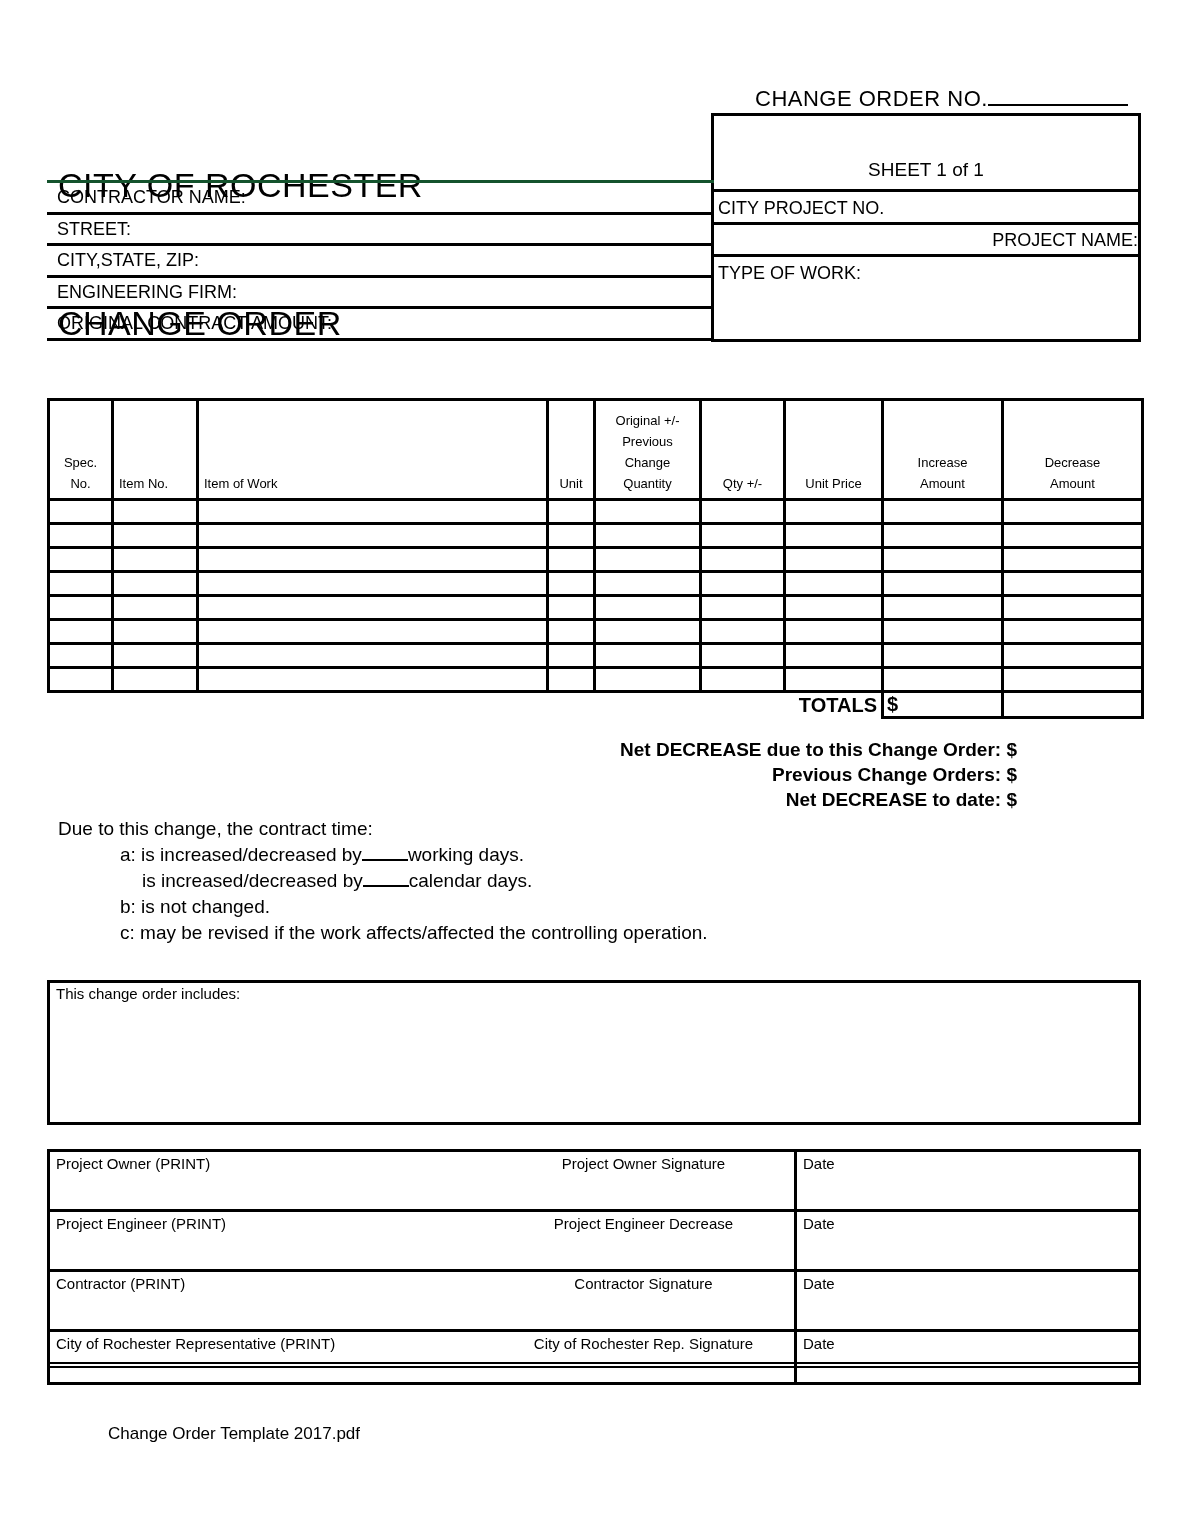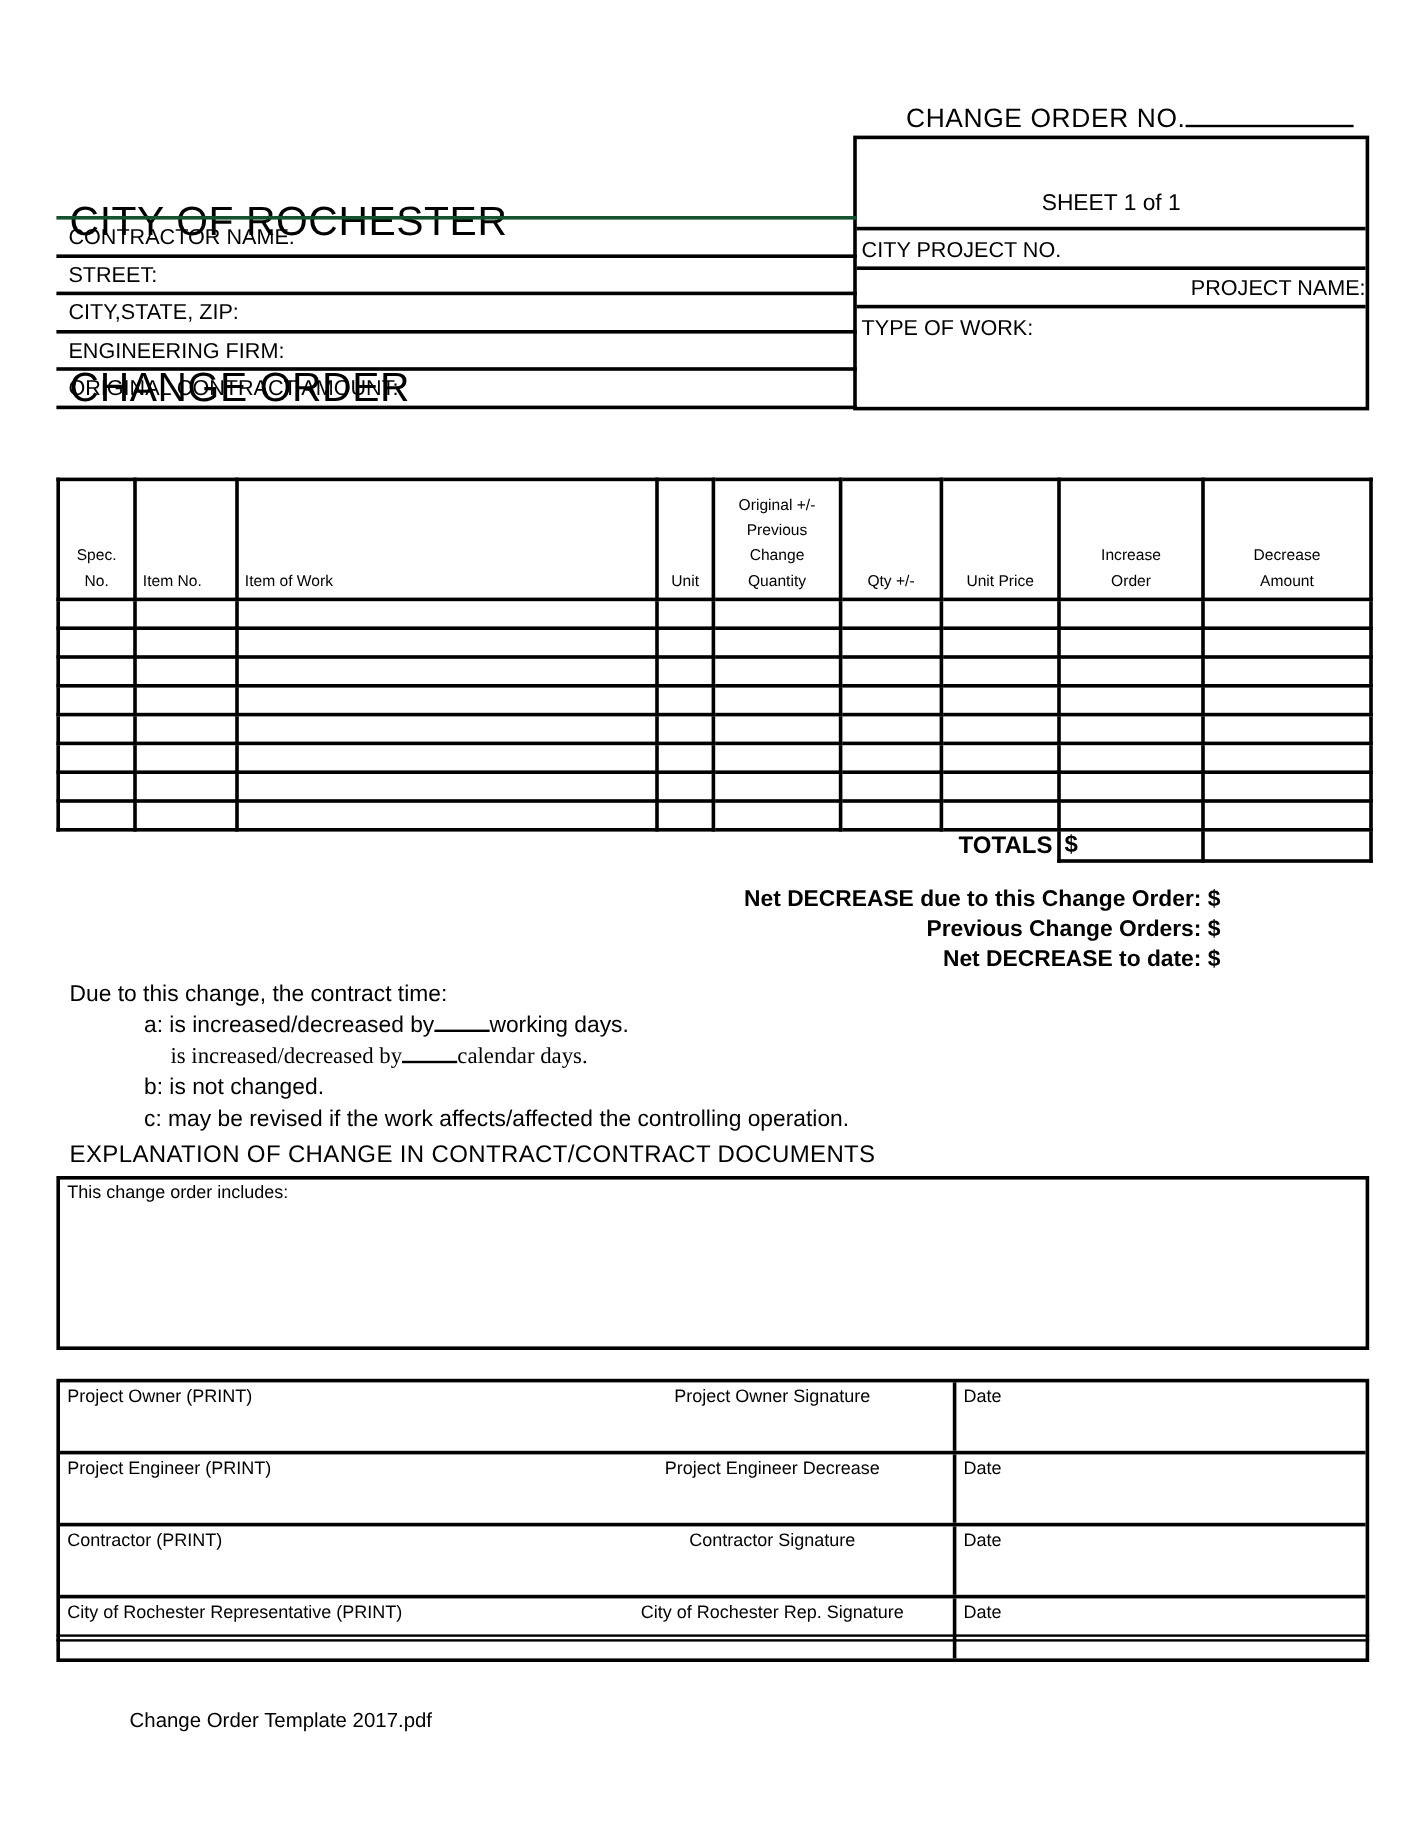--- a/index.html
+++ b/index.html
@@ -40,21 +40,21 @@
   #items tbody td{height:21px;}
   #items .totals-label{border:none;text-align:right;font-weight:bold;font-size:20px;padding-right:4px;height:22px;}
   #items .money{font-weight:bold;font-size:20px;text-align:left;padding-left:3px;}
 
   
   #summary{right:170px;top:737px;text-align:right;font-weight:bold;font-size:19px;line-height:25px;}
 
   
   #ctime{left:58px;top:816px;font-size:19px;line-height:26px;}
   #ctime .ind1{margin-left:62px;}
-  #ctime .ind2{margin-left:84px;font-family:Liberation Serif, serif;}
+  #ctime .ind2{margin-left:84px;}
   .blank-sm{display:inline-block;width:46px;height:16px;border-bottom:2px solid #000;vertical-align:baseline;}
 
   
   #expl-head{left:58px;top:951px;font-size:20px;letter-spacing:.3px;}
   #expl-box{left:47px;top:980px;width:1094px;height:145px;border:3px solid #000;box-sizing:border-box;
     font-size:15px;padding:2px 6px;}
 
   
   #sigs{left:47px;top:1125px;width:1094px;border:3px solid #000;box-sizing:border-box;margin-top:24px;}
   .sig-row{display:flex;height:57px;border-bottom:3px solid #000;box-sizing:content-box;}
@@ -133,21 +133,21 @@
           <th class="al">Item No.</th>
           <th class="al">Item of Work</th>
           <th class="ac">Unit</th>
           <th class="ac">Original +/-
 Previous
 Change
 Quantity</th>
           <th class="ac">Qty +/-</th>
           <th class="ac">Unit Price</th>
           <th class="ac">Increase
-Order</th>
+Amount</th>
           <th class="ac">Decrease
 Amount</th>
         </tr>
       </thead>
       <tbody>
           <tr>
             <td></td>
             <td></td>
             <td></td>
             <td></td>
@@ -254,21 +254,20 @@
   <div class="abs" id="ctime">
     <div>Due to this change, the contract time:</div>
     <div class="ind1"><span>a: is increased/decreased by</span><span class="blank-sm"></span><span>working days.</span>
     </div>
     <div class="ind2"><span>is increased/decreased by</span><span class="blank-sm"></span><span>calendar days.</span>
     </div>
     <div class="ind1">b: is not changed.</div>
     <div class="ind1">c: may be revised if the work affects/affected the controlling operation.</div>
   </div>
 
-  <div class="abs" id="expl-head">EXPLANATION OF CHANGE IN CONTRACT/CONTRACT DOCUMENTS</div>
   <div class="abs" id="expl-box">
     <span>This change order includes:</span>
   </div>
 
   <div class="abs" id="sigs">
     <div class="sig-row">
       <div class="sig-print">Project Owner (PRINT)</div>
       <div class="sig-sign">Project Owner Signature</div>
       <div class="sig-date">Date</div>
     </div>

